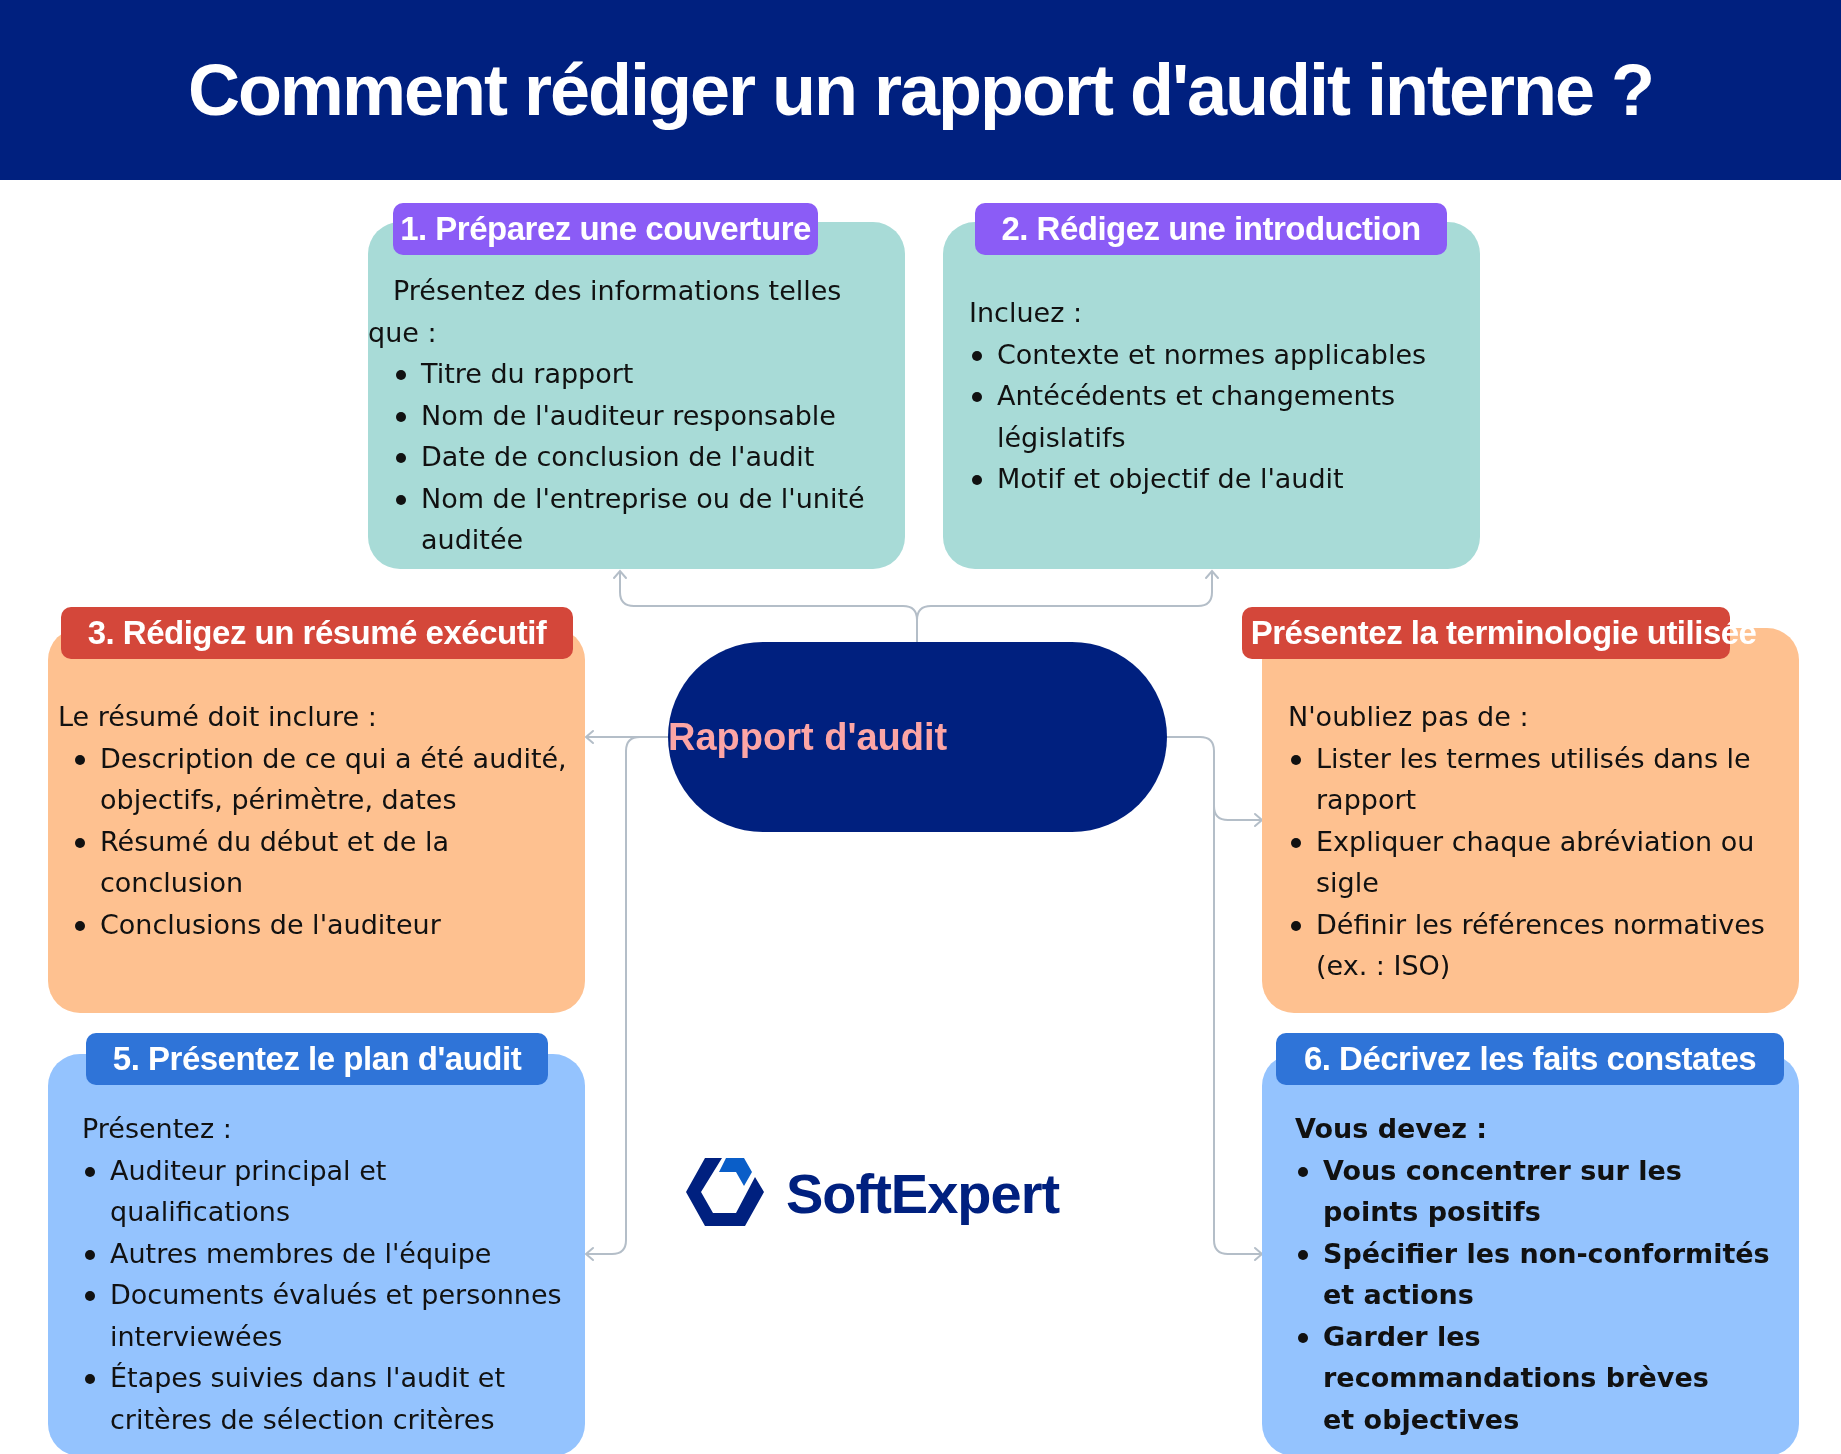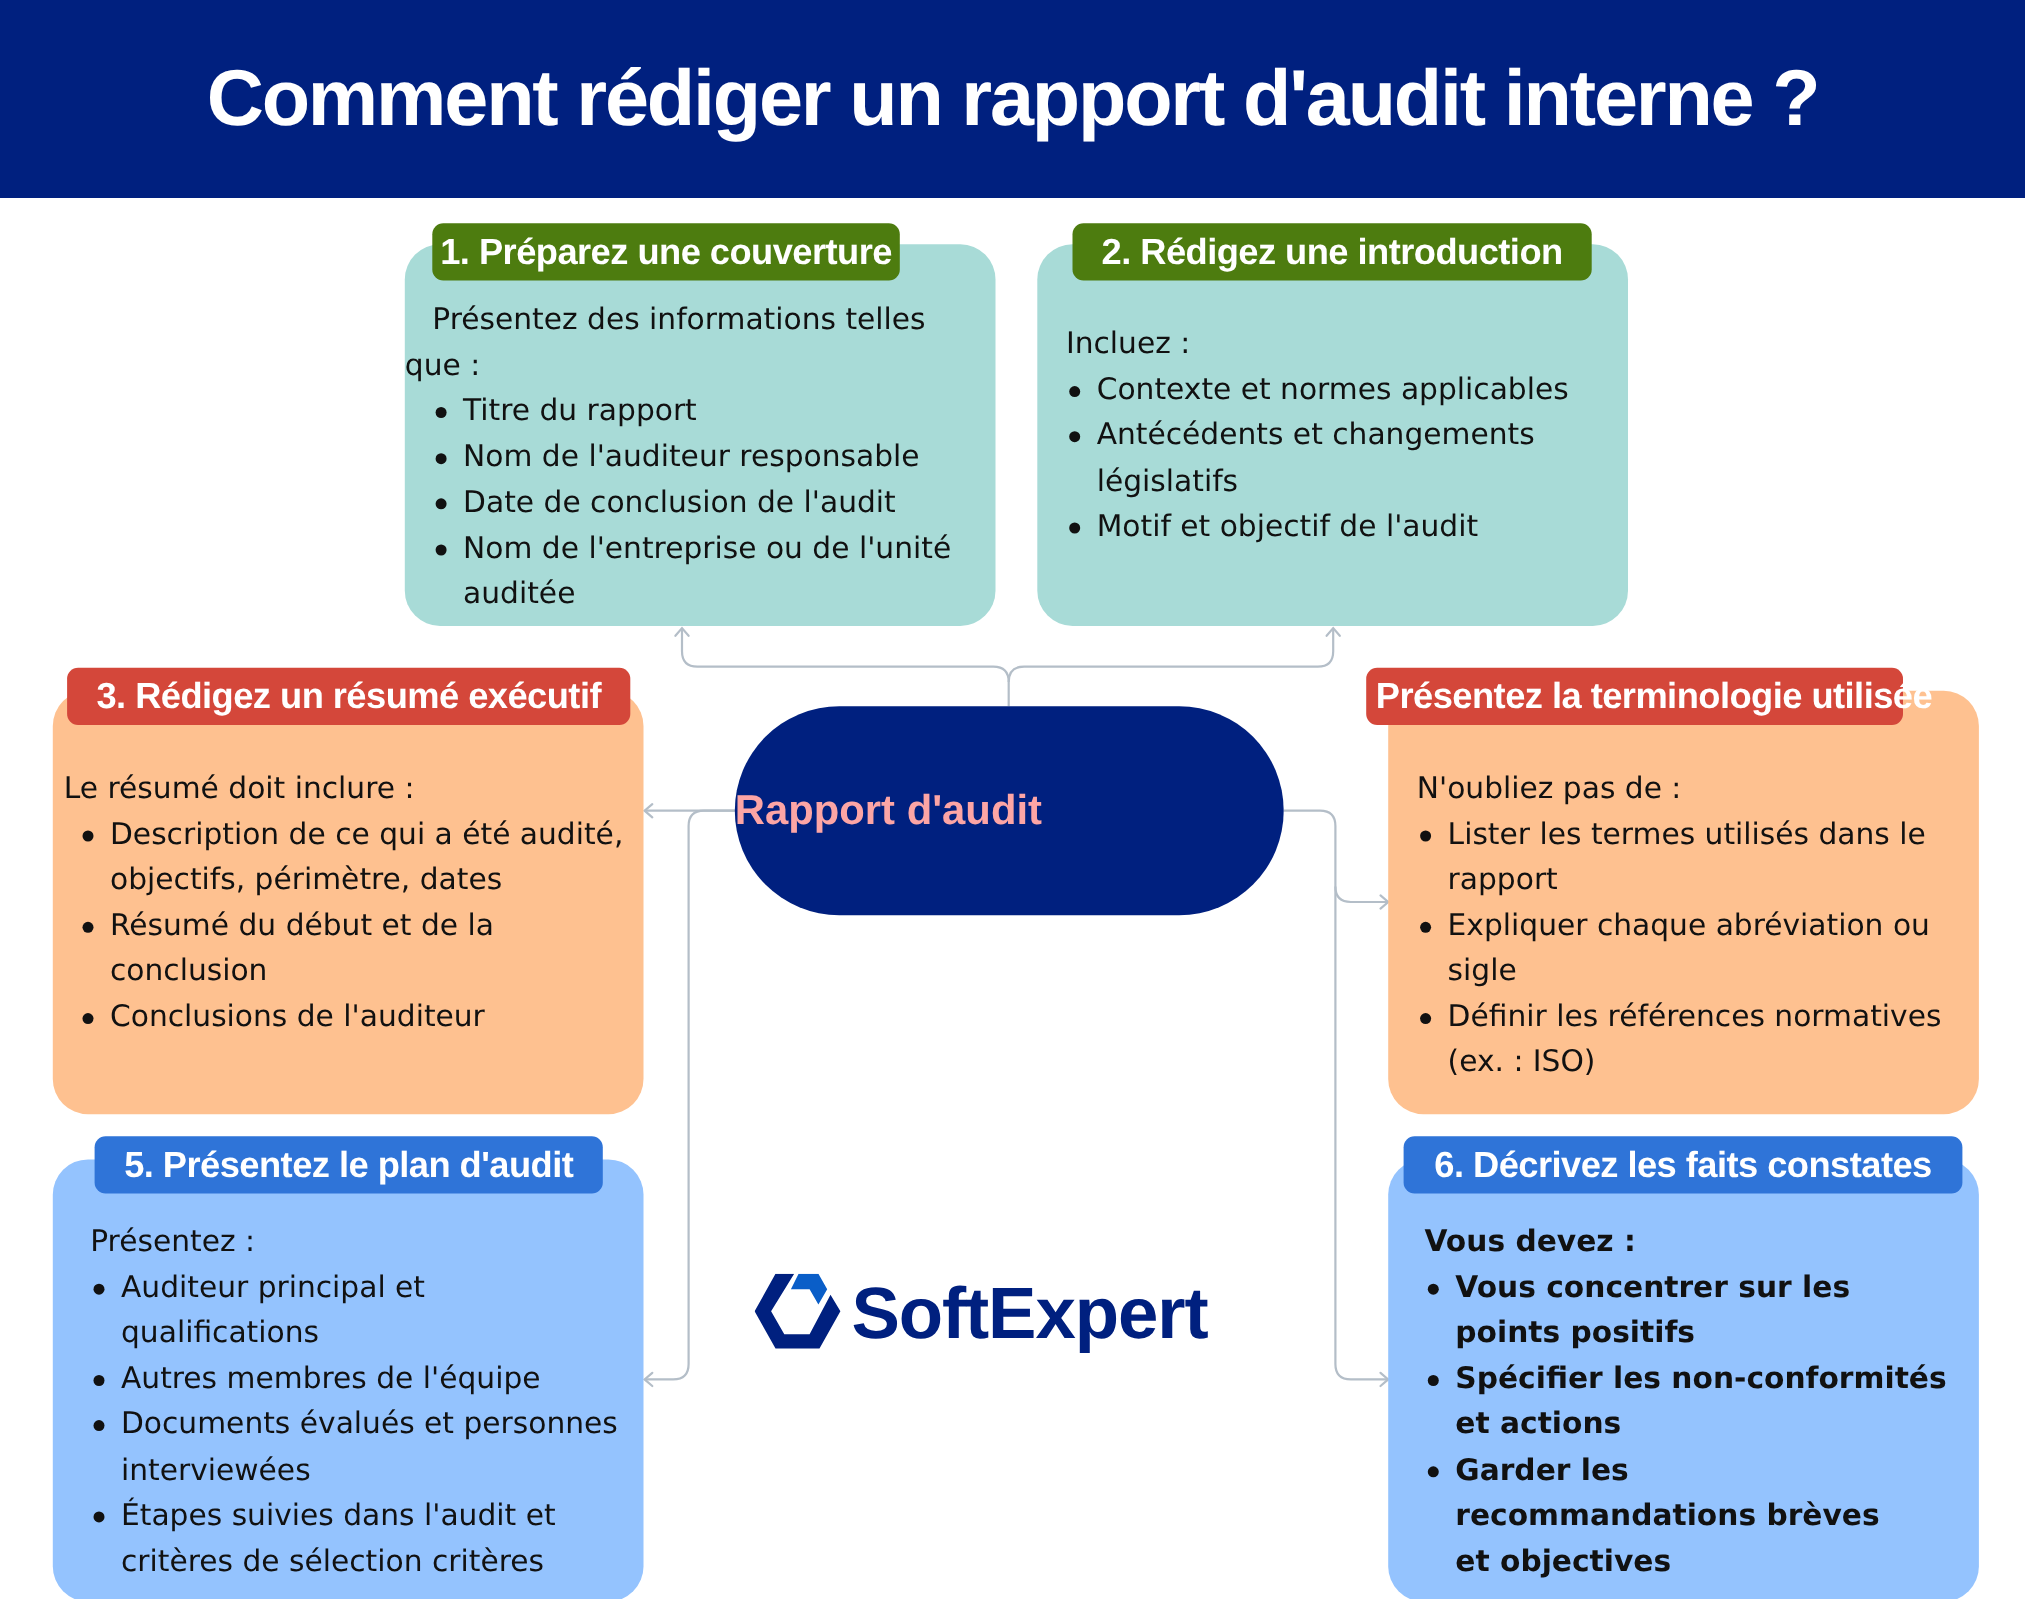--- a/index.html
+++ b/index.html
@@ -33,39 +33,39 @@
       width: 10px; height: 10px; border-radius: 50%; background: #111;
     }
     .tag {
       position: absolute; height: 52px; border-radius: 10px;
       color: #fff; font-family: "Liberation Sans", sans-serif; font-weight: bold;
       font-size: 33px; letter-spacing: -0.5px;
       display: flex; align-items: center; justify-content: center; white-space: nowrap;
       box-sizing: border-box; padding: 0 12px;
     }
     .teal { background: #a8dbd7; }
-    .tag-green { background: #4d7c0f; }
+    .tag-green { background: #8b5cf6; }
     .peach { background: #fec190; }
     .tag-red { background: #d4473a; }
     .blue { background: #94c3fe; }
     .tag-blue { background: #2f74d8; }
 
     .center-node {
       position: absolute; left: 668px; top: 642px; width: 499px; height: 190px;
       background: #00207f; border-radius: 95px;
       display: flex; align-items: center; 
       color: #fca5a5; font-family: "Liberation Sans", sans-serif; font-weight: bold; font-size: 38px;
     }
     .logo {
       position: absolute; left: 686px; top: 1158px; height: 70px;
       display: flex; align-items: center;
     }
     .logo-text {
-      margin-left: 8px; color: #00207f;
-      font-family: "Liberation Sans", sans-serif; font-weight: bold; font-size: 66px; letter-spacing: -1px;
+      margin-left: 20px; color: #00207f;
+      font-family: "Liberation Sans", sans-serif; font-weight: bold; font-size: 56px; letter-spacing: -1px;
     }
   </style>
 </head>
 <body>
 
 <div class="header">
   <h1>Comment rédiger un rapport d'audit interne ?</h1>
 </div>
 
 <svg class="connectors" viewBox="0 0 1841 1454">

